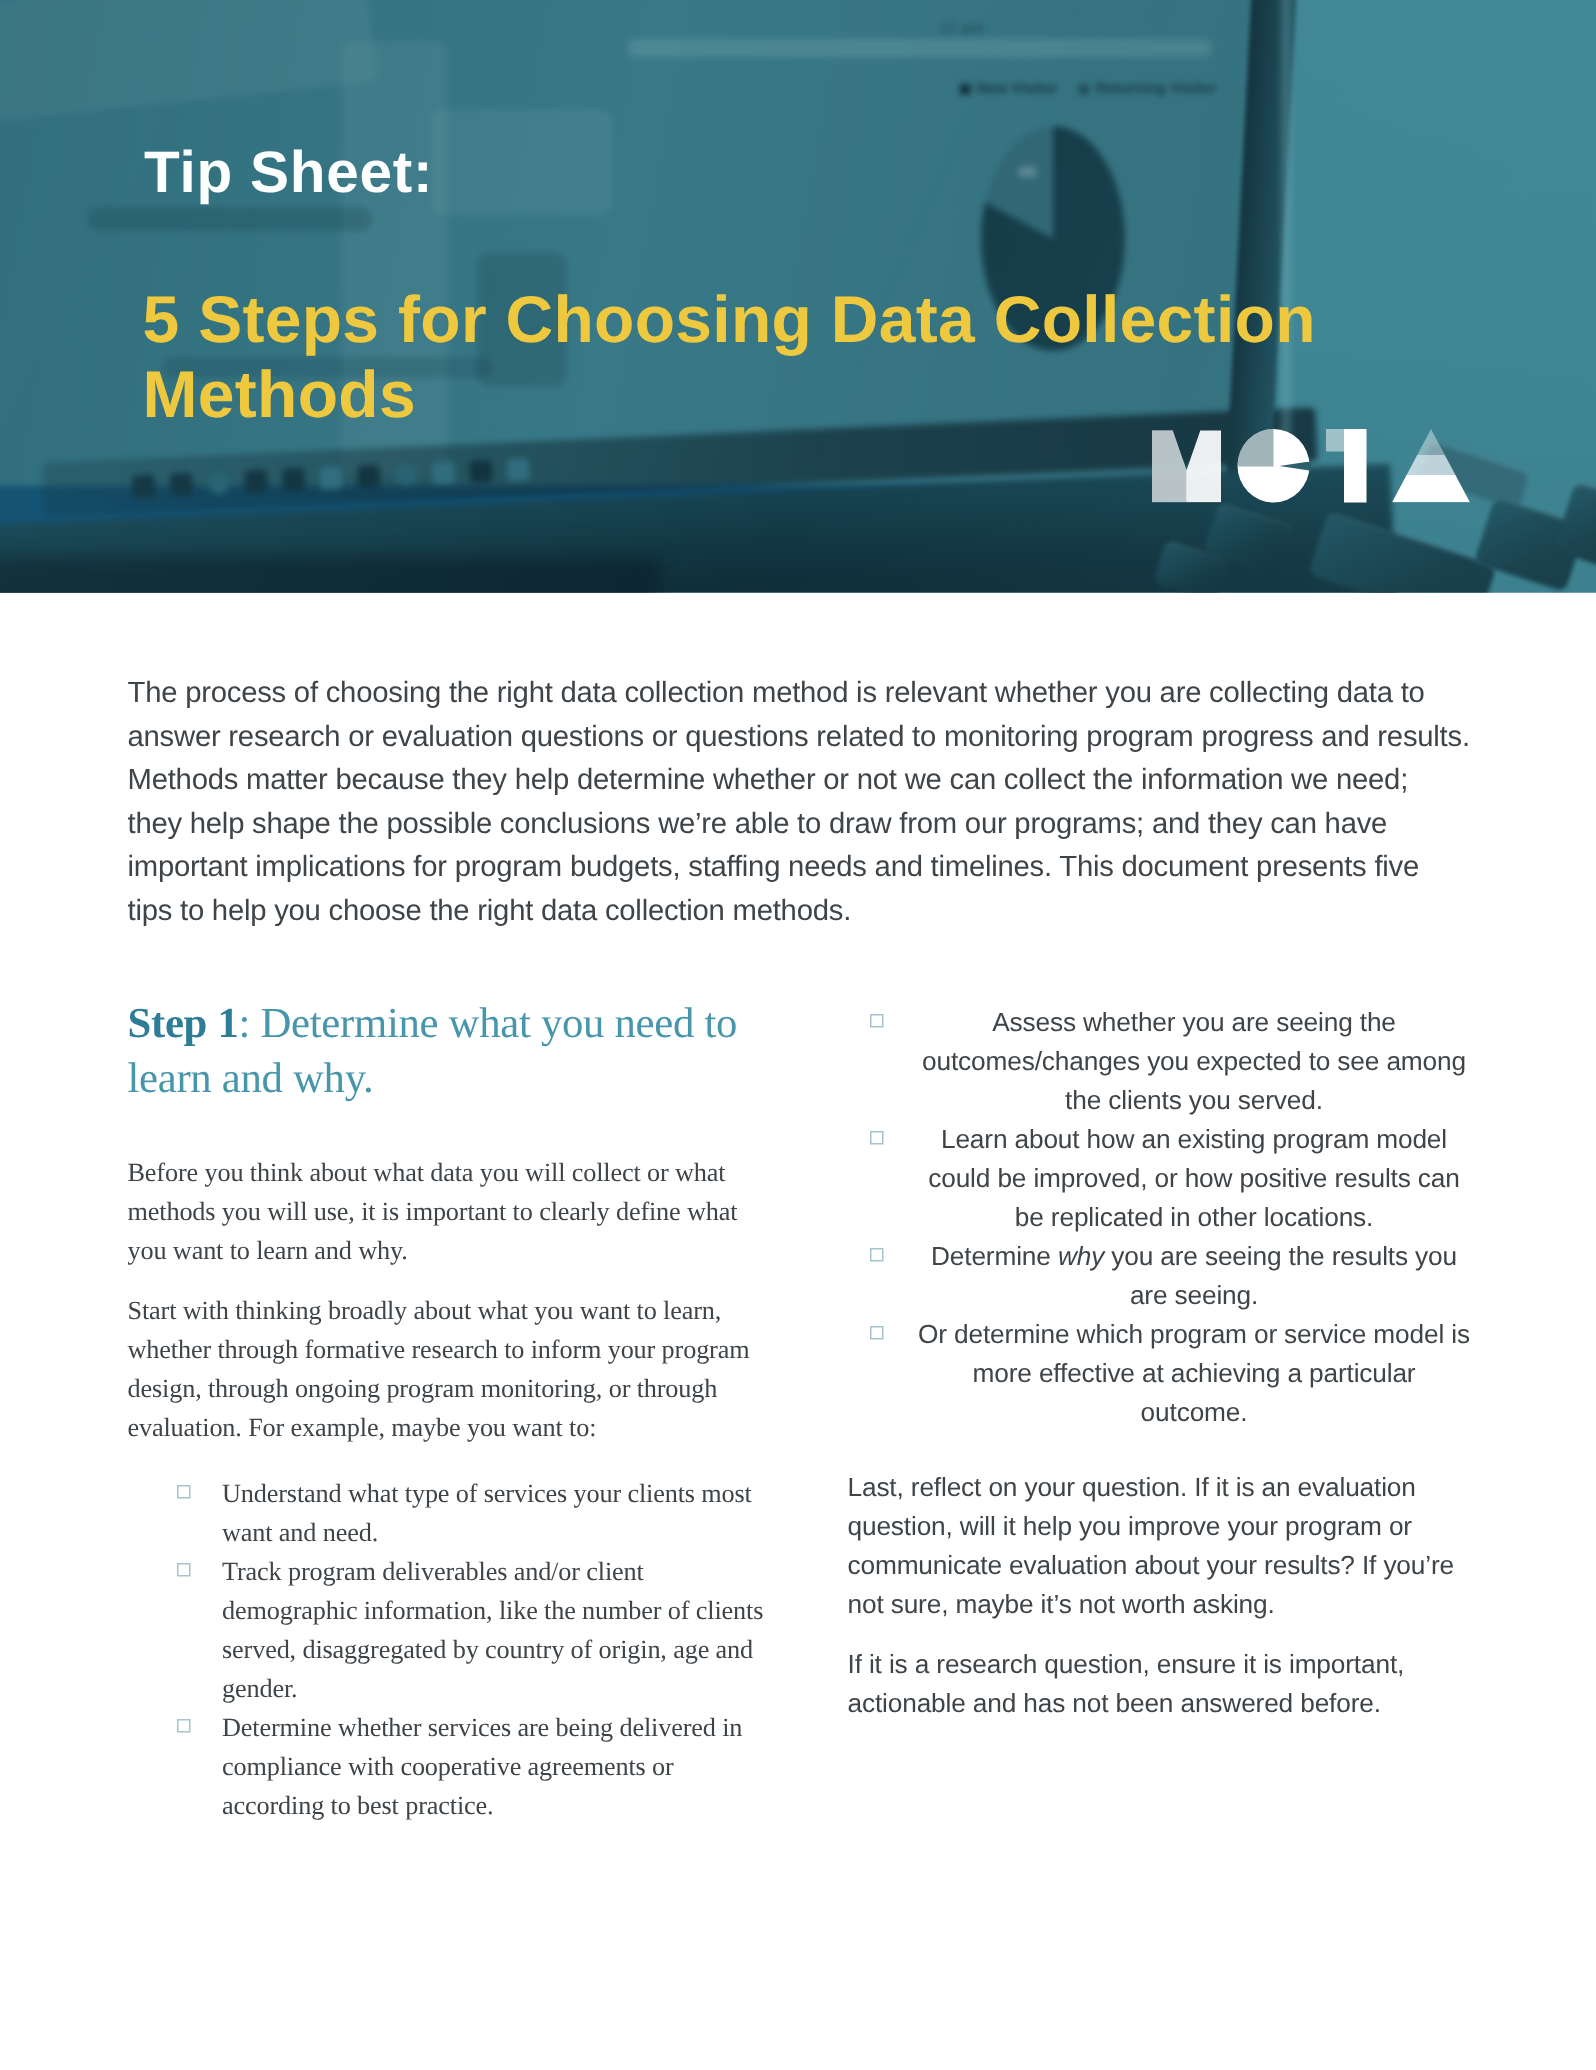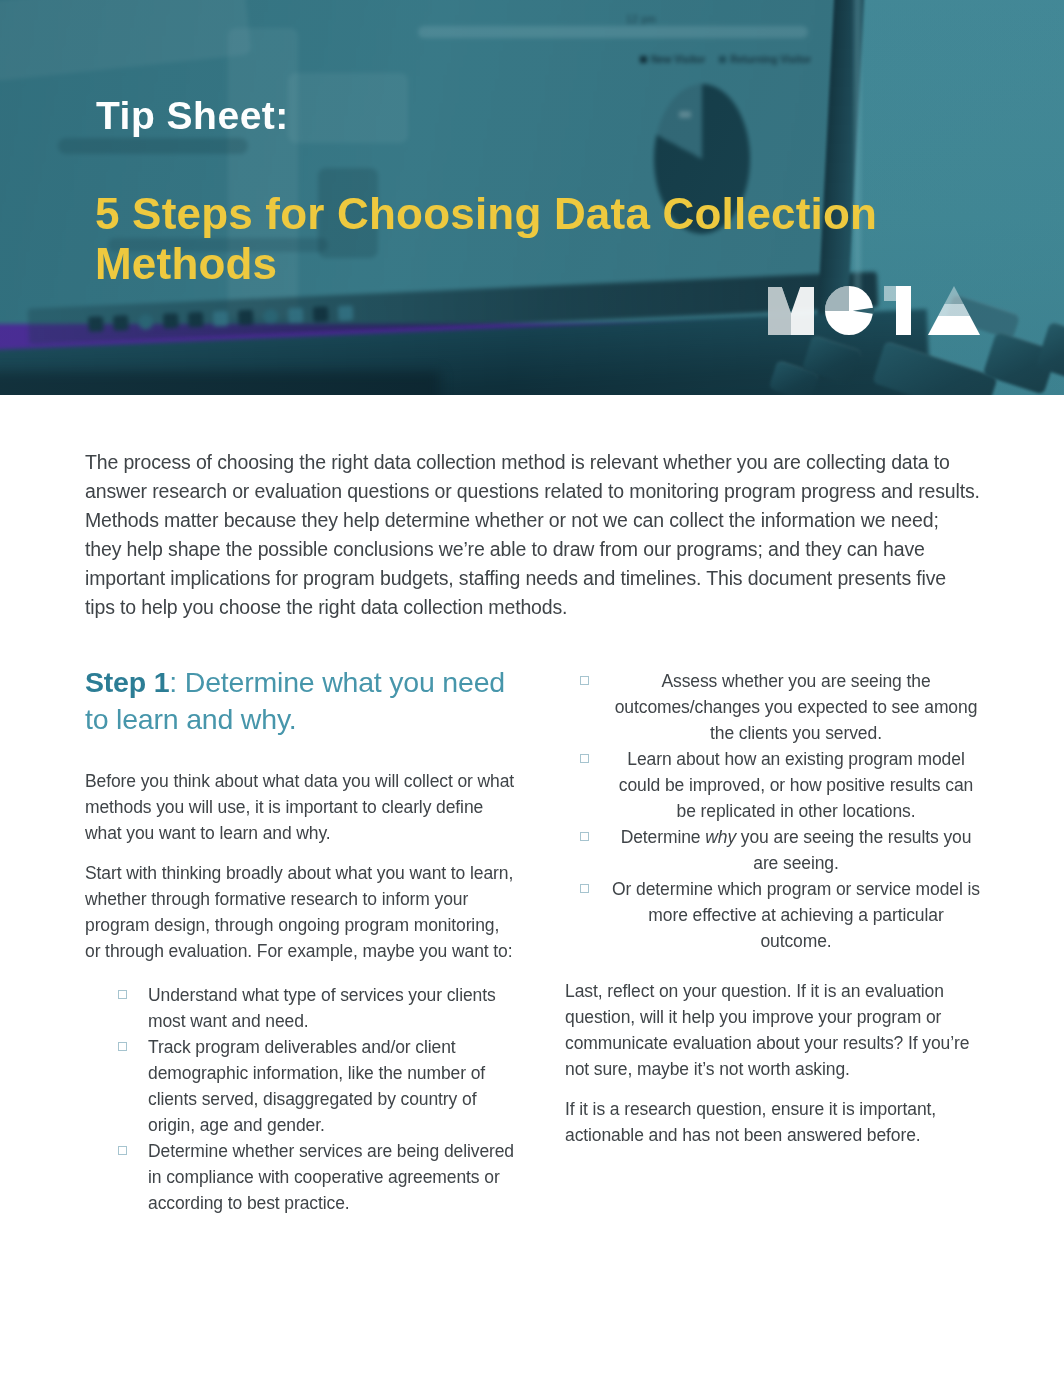--- a/index.html
+++ b/index.html
@@ -1,20 +1,20 @@
 <!DOCTYPE html>
 <html><head>
 <meta charset="utf-8">
 <style>
   html,body{margin:0;padding:0;background:#e8e8e8;}
   .page{position:relative;width:1064px;height:1380px;margin:0 auto;background:#ffffff;
         font-family:"Liberation Sans","DejaVu Sans",sans-serif;overflow:hidden;}
 
   
-  .banner{position:absolute;left:0;top:0;width:1064px;height:395px;background:#4c1d95;overflow:hidden;}
+  .banner{position:absolute;left:0;top:0;width:1064px;height:395px;background:#0c4a6e;overflow:hidden;}
   .photo{position:absolute;inset:0;}
   .wall{position:absolute;left:818px;top:0;width:246px;height:395px;
         background:linear-gradient(180deg,#428796 0%,#3F8593 55%,#3A7E8D 100%);}
   .screen{position:absolute;left:-12px;top:-12px;width:856px;height:336px;
         background:linear-gradient(100deg,#2E6A78 0%,#387886 50%,#346F7D 100%);
         filter:blur(2px);}
   .blob{position:absolute;border-radius:8px;}
   .b1{left:240px;top:40px;width:70px;height:290px;background:rgba(255,255,255,0.06);}
   .b2{left:70px;top:150px;width:190px;height:16px;background:rgba(10,40,50,0.22);}
   .b3{left:120px;top:250px;width:220px;height:14px;background:rgba(10,40,50,0.18);}
@@ -79,21 +79,21 @@
   .t-cap{position:absolute;left:0;top:0;width:20px;height:15px;background:rgba(255,255,255,0.50);}
   .t-stem{position:absolute;left:12px;top:0;width:15px;height:100%;background:#FFFFFF;}
   .la{width:52px;clip-path:polygon(50% 0,100% 100%,0 100%);
        background:linear-gradient(180deg,rgba(255,255,255,0.40) 0%,rgba(255,255,255,0.40) 36%,
                  rgba(228,240,244,0.78) 36%,rgba(228,240,244,0.78) 62%,#FFFFFF 62%);}
 
   
   main{position:absolute;left:85px;top:448px;width:895px;}
   .intro{margin:0;font-size:19.5px;line-height:29px;color:#3F4448;letter-spacing:-0.15px;}
   .columns{display:flex;gap:46px;margin-top:42px;}
-  .col-left{width:434px;}
+  .col-left{width:434px;font-family:Liberation Serif, serif;}
   .col-right{width:415px;padding-top:4px;}
   h2{margin:0 0 30px;font-size:28.5px;line-height:37px;font-weight:400;color:#4796AB;letter-spacing:-0.2px;}
   h2 .hb{font-weight:700;color:#2C7D95;}
   .col p{margin:0 0 14px;font-size:17.5px;line-height:26px;color:#3F4448;letter-spacing:-0.1px;}
   ul.blist{list-style:none;margin:18px 0 0;padding:0;}
   .col-right ul.blist{margin-top:0;text-align:center;}
   .blist li{position:relative;font-size:17.5px;line-height:26px;color:#3F4448;letter-spacing:-0.1px;}
   .col-left .blist li{padding-left:63px;}
   .col-right .blist li{padding-left:47px;}
   .sq{position:absolute;top:8px;width:9px;height:9px;border:1.5px solid #A6C4CF;box-sizing:border-box;background:transparent;}

